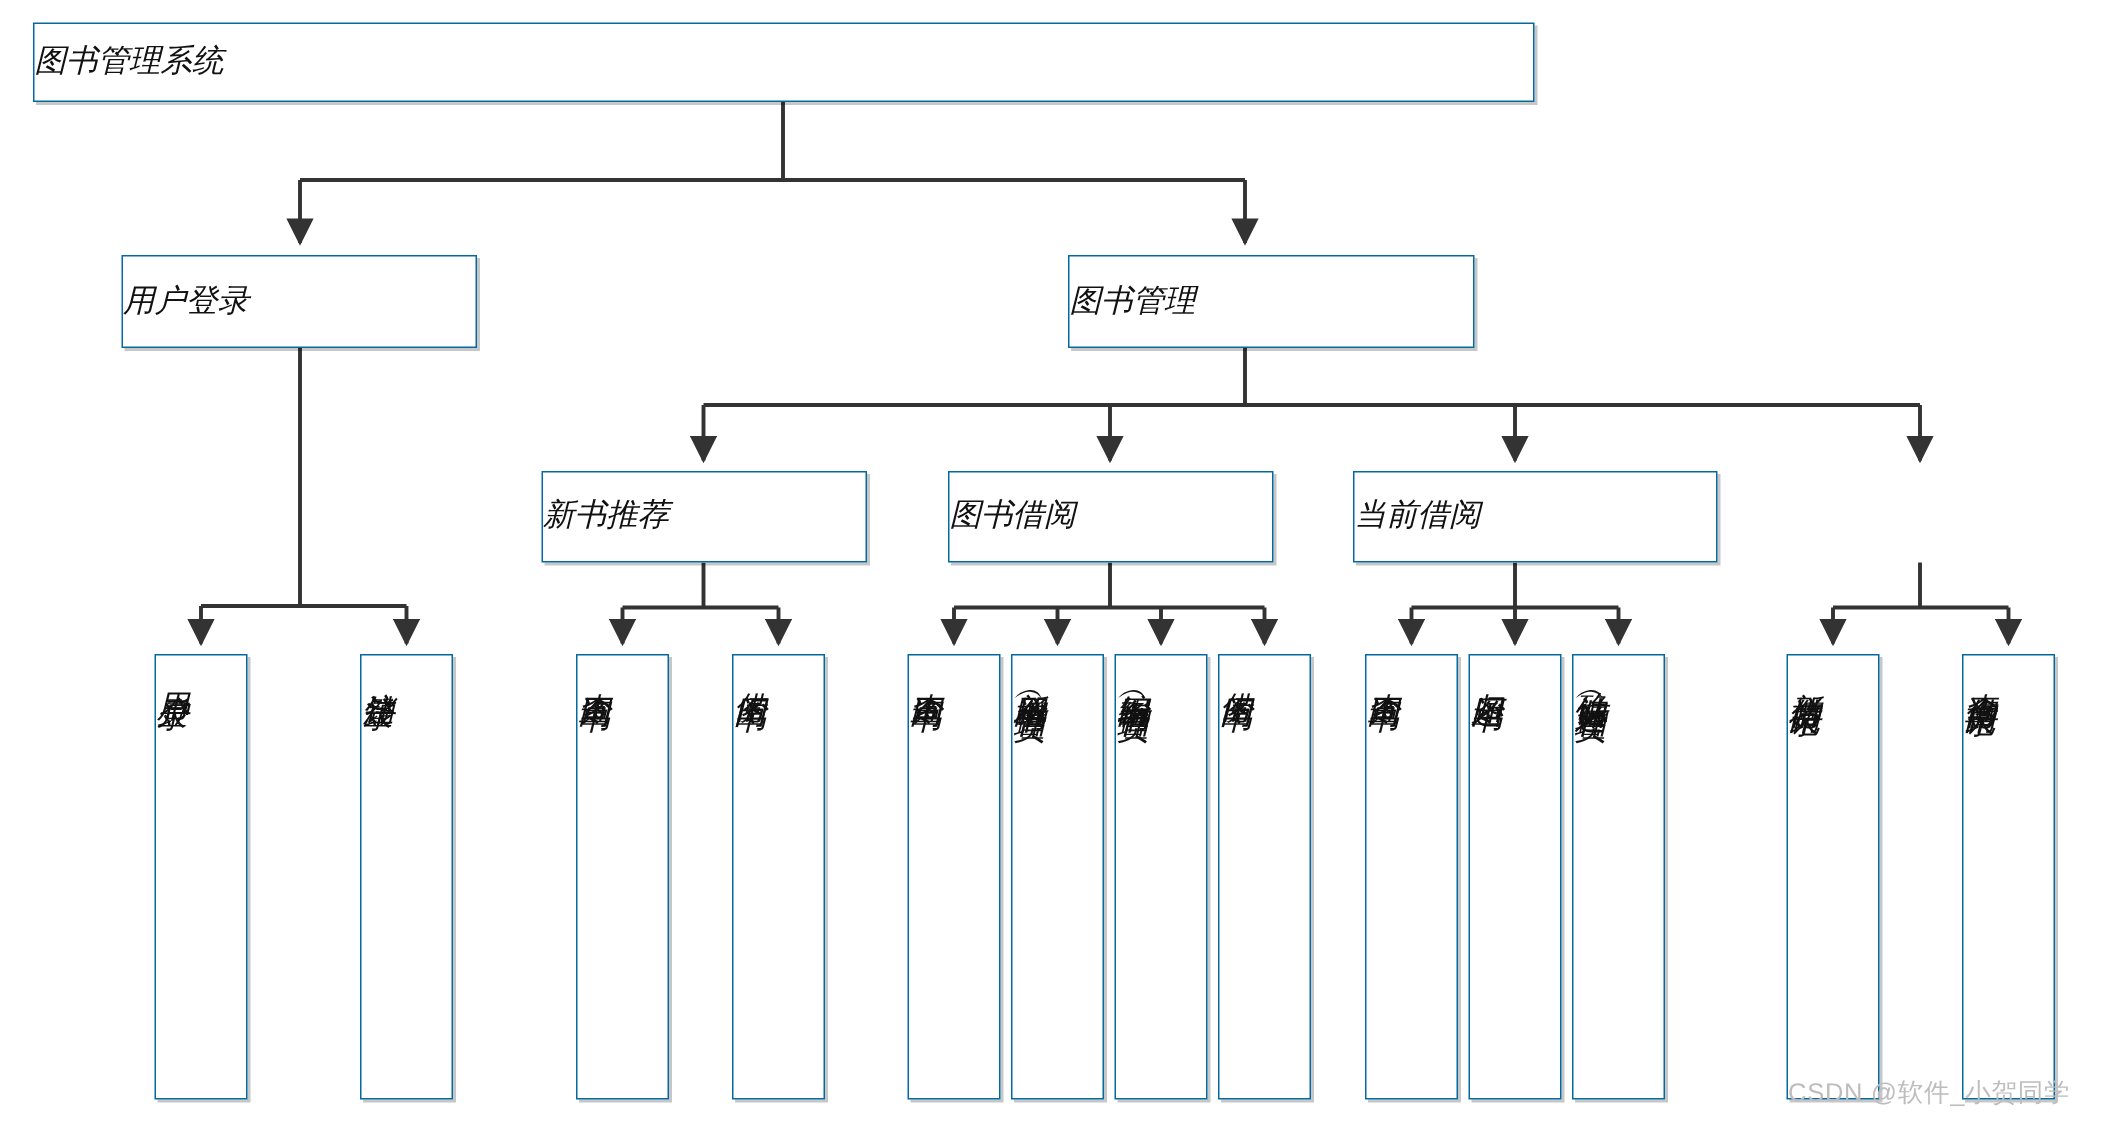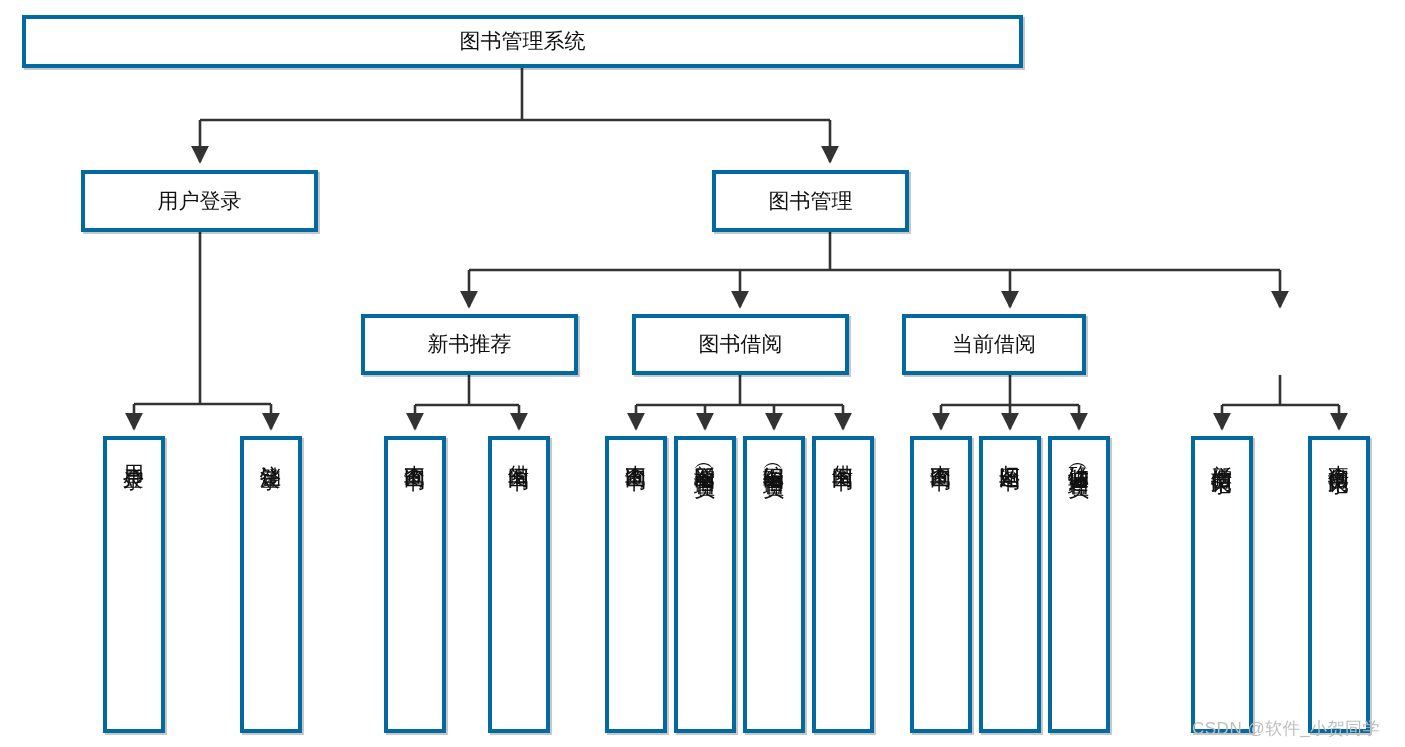--- a/index.html
+++ b/index.html
@@ -22,27 +22,28 @@
     left: 0;
     top: 0;
     width: 1405px;
     height: 747px;
     pointer-events: none;
   }
   .node {
     position: absolute;
     box-sizing: border-box;
     background: #ffffff;
-    border: 4px solid #0369a1;
+    border: 1px solid #0369a1;
     box-shadow: 2px 2px 0 rgba(0,0,0,0.22);
     display: flex;
     align-items: center;
-    justify-content: center;
+    justify-content: flex-start;
     color: #111111;
     z-index: 2;
+    font-style: italic;
   }
   .node .label {
     display: block;
     text-align: center;
     line-height: 1.18;
     white-space: nowrap;
   }
   .node.horiz .label {
     font-size: 21px;
   }
@@ -125,31 +126,31 @@
     </g>
   </svg>
 
   <div class="node root horiz" style="left:22px; top:15px; width:1001px; height:53px;">
     <span class="label">图书管理系统</span>
   </div>
 
   <div class="node horiz" style="left:81px; top:170px; width:237px; height:62px;">
     <span class="label">用户登录</span>
   </div>
-  <div class="node horiz" style="left:712px; top:170px; width:197px; height:62px;">
+  <div class="node horiz" style="left:712px; top:170px; width:271px; height:62px;">
     <span class="label">图书管理</span>
   </div>
 
   <div class="node horiz" style="left:632px; top:314px; width:217px; height:61px;">
     <span class="label">图书借阅</span>
   </div>
   <div class="node horiz" style="left:361px; top:314px; width:217px; height:61px;">
     <span class="label">新书推荐</span>
   </div>
-  <div class="node horiz" style="left:902px; top:314px; width:184px; height:61px;">
+  <div class="node horiz" style="left:902px; top:314px; width:243px; height:61px;">
     <span class="label">当前借阅</span>
   </div>
 
   <div class="node vert" style="left:103px; top:436px; width:62px; height:297px;">
     <span class="label">用户登录</span>
   </div>
   <div class="node vert" style="left:240px; top:436px; width:62px; height:297px;">
     <span class="label">注销登录</span>
   </div>
 

